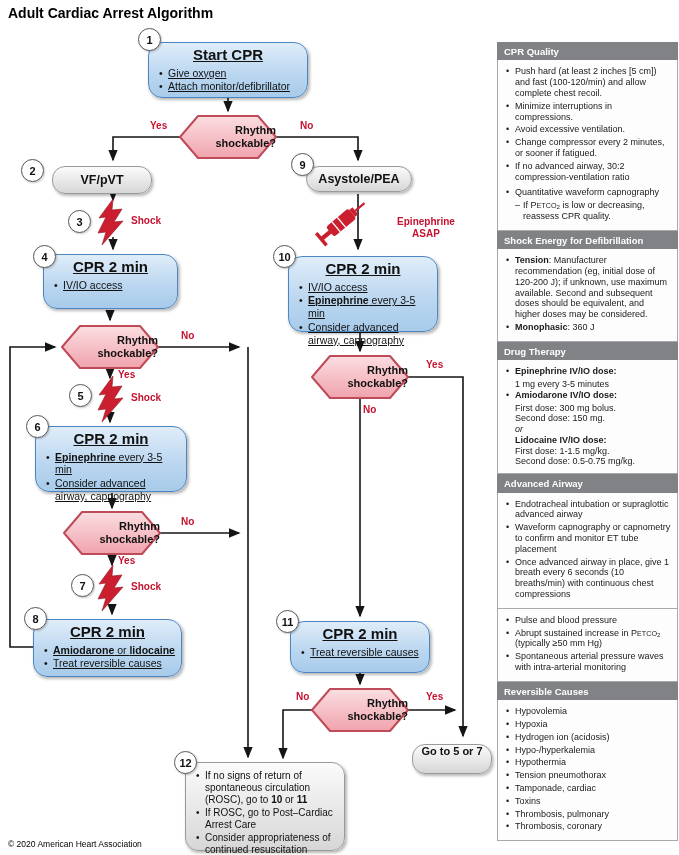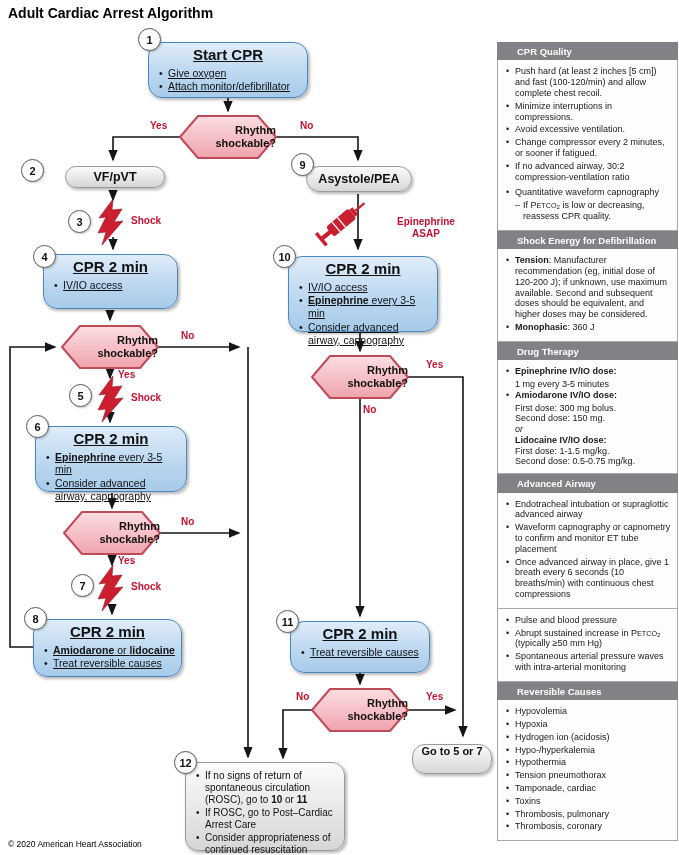--- a/index.html
+++ b/index.html
@@ -26,21 +26,21 @@
            justify-content:center;font-size:11px;font-weight:bold;box-shadow:1px 1px 2px rgba(0,0,0,.2);}
   
   .rlabel{position:absolute;z-index:2;color:#c41230;font-weight:bold;font-size:10px;}
   .center{text-align:center;line-height:1.15;white-space:pre-line;}
   .hexlabel{position:absolute;z-index:2;width:96px;text-align:right;font-weight:bold;
             font-size:11px;line-height:1.18;white-space:pre-line;}
   
   .sidebar{position:absolute;left:497px;top:42px;width:181px;z-index:2;}
   .sb-sec{margin:0 0 0 0;}
   .sb-head{background:#808285;color:#fff;font-weight:bold;font-size:9.5px;line-height:1.2;
-           padding:4px 7px 3px 20px;}
+           padding:4px 7px 3px 7px;}
   .sb-body{background:#fdfdfd;border:1px solid #a7a9ac;border-top:none;padding:6px 6px 6px 7px;}
   ul.sblist{list-style:none;margin:0;padding:0;font-size:9px;line-height:1.2;color:#1a1a1a;}
   ul.sblist li{position:relative;padding-left:10px;margin:0 0 2px 0;}
   ul.sblist li::before{content:"•";position:absolute;left:1px;}
   ul.sblist li.plain{margin:0;}
   ul.sblist li.plain::before{content:"";}
   ul.sblist li.dash{padding-left:18px;}
   ul.sblist li.dash::before{content:"–";left:10px;}
   ul.sblist li.gap{margin-top:5px;}
   .sc{font-size:0.8em;}
@@ -112,21 +112,21 @@
   </svg>
 
   <div class="node blue" style="left:148px;top:42px;width:160px;height:56px">
     <div class="node-title">Start CPR</div>
     <ul class="nlist">
         <li><span>Give oxygen</span></li>
         <li><span>Attach monitor/defibrillator</span></li>
       </ul>
   </div>
 
-  <div class="node gray pill" style="left:65px;top:166px;width:100px;height:22px">
+  <div class="node gray pill" style="left:52px;top:166px;width:100px;height:28px">
     <span>VF/pVT</span>
   </div>
 
   <div class="node gray pill" style="left:306px;top:166px;width:106px;height:26px">
     <span>Asystole/PEA</span>
   </div>
 
   <div class="node blue" style="left:43px;top:254px;width:135px;height:55px">
     <div class="node-title">CPR 2 min</div>
     <ul class="nlist">

